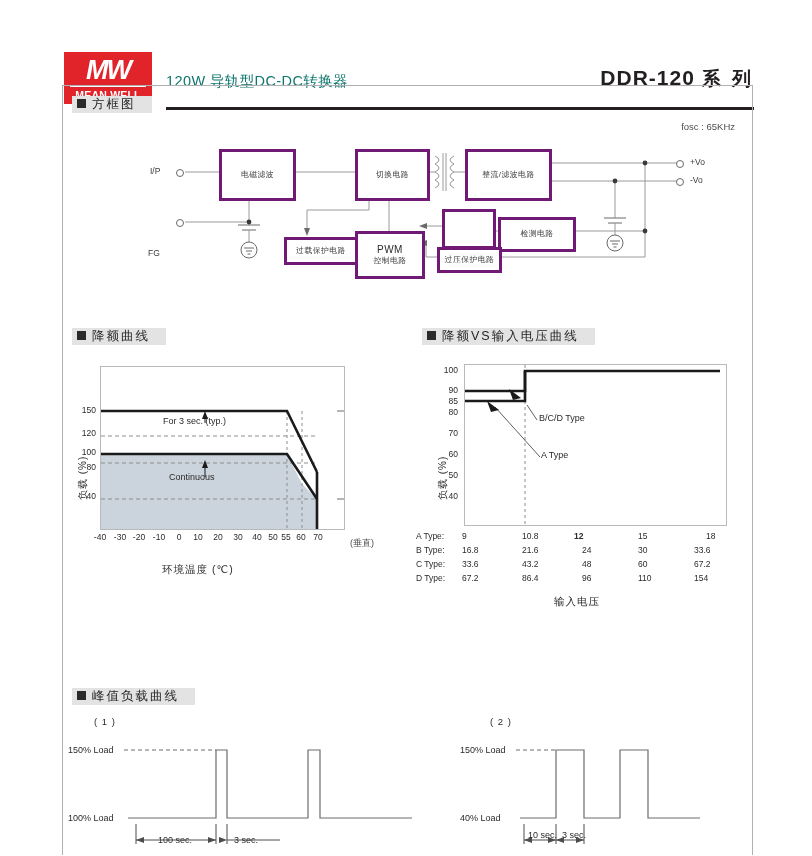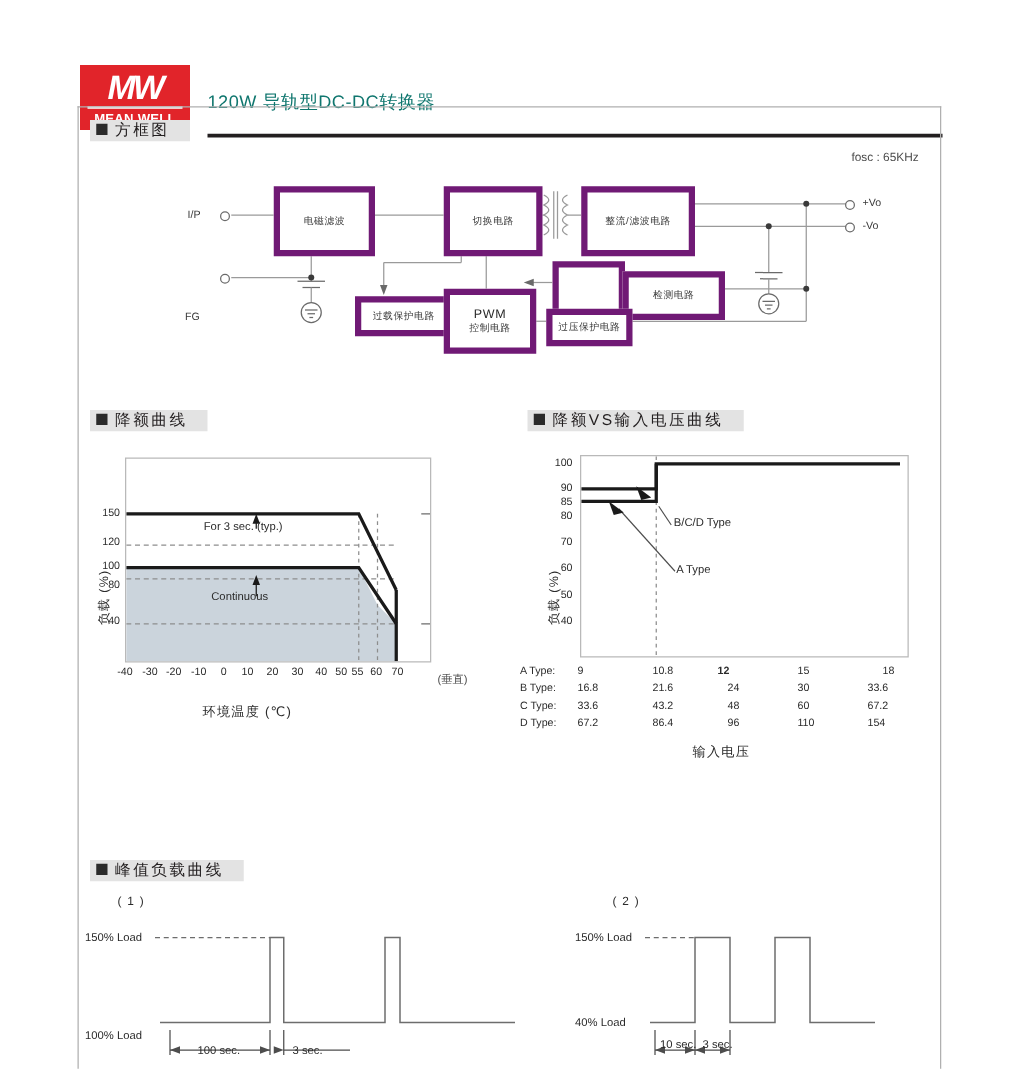--- a/index.html
+++ b/index.html
@@ -52,21 +52,21 @@
     font-size:12.5px;color:#231f20;line-height:17px;white-space:nowrap;
     letter-spacing:2px;
   }
   .sect .sq{display:inline-block;width:9px;height:9px;background:#2b2b2b;
     margin-right:6px;vertical-align:middle;position:relative;top:-1px;}
 
   
   .bd{position:absolute;left:62px;top:85px;width:691px;height:235px;}
   .fosc{position:absolute;right:18px;top:36px;font-size:9.5px;color:#4d4d4d;}
   .bbox{
-    position:absolute;border:5px solid #701a75;background:#fff;
+    position:absolute;border:3px solid #701a75;background:#fff;
     font-size:7.8px;color:#3a3a3a;text-align:center;letter-spacing:0.5px;
     display:flex;align-items:center;justify-content:center;line-height:1.35;
   }
   .term{position:absolute;width:6px;height:6px;border:1px solid #6a6a6a;
     border-radius:50%;background:#fff;}
   .tlabel{position:absolute;font-size:8.5px;color:#3a3a3a;}
 
   
   .plot{position:absolute;border:1px solid #b9b9b9;background:#fff;}
   .tick{position:absolute;font-size:8.5px;color:#2b2b2b;text-align:right;white-space:nowrap;}
@@ -91,20 +91,24 @@
 
 <div class="page">
 
   <div class="header">
     <div class="logo">
       <div class="logo-mw">MW</div>
       <div class="logo-bar"></div>
       <div class="logo-name">MEAN WELL</div>
     </div>
     <div class="hdr-title">120W 导轨型DC-DC转换器</div>
+    <div class="hdr-series">
+      <span>DDR-120</span>
+      <span class="cn">系 列</span>
+    </div>
     <div class="hdr-rule"></div>
   </div>
 
   <div class="frame-left"></div>
   <div class="frame-right"></div>
   <div class="frame-top"></div>
 
   <div class="bd">
     <div class="sect" style="left:10px;top:11px;">
       <span class="sq"></span><span>方框图</span>
@@ -364,21 +368,21 @@
   </div>
 
   <div style="position:absolute;left:62px;top:680px;width:691px;height:176px;">
     <div class="sect" style="left:10px;top:8px;">
       <span class="sq"></span><span>峰值负载曲线</span>
     </div>
 
     <div style="position:absolute;left:0;top:36px;width:350px;height:140px;">
       <div class="subno" style="left:32px;top:0px;">( 1 )</div>
       <div class="plabel" style="left:6px;top:29px;">150% Load</div>
-      <div class="plabel" style="left:6px;top:97px;margin-top:10px;">100% Load</div>
+      <div class="plabel" style="left:6px;top:97px;">100% Load</div>
       <svg width="290" height="140" style="position:absolute;left:62px;top:0;">
         <line x1="0" y1="34" x2="92" y2="34" stroke="#6d6d6d" stroke-width="1" stroke-dasharray="4,3"></line>
         <polyline points="4,102 92,102 92,34 103,34 103,102 184,102 184,34 196,34 196,102 288,102" fill="none" stroke="#6d6d6d" stroke-width="1.2"></polyline>
 
         <g stroke="#4d4d4d" stroke-width="1">
           <line x1="12" y1="108" x2="12" y2="128"></line>
           <line x1="92" y1="108" x2="92" y2="128"></line>
           <line x1="103" y1="108" x2="103" y2="128"></line>
           <line x1="12" y1="124" x2="92" y2="124"></line>
           <line x1="103" y1="124" x2="156" y2="124"></line>

